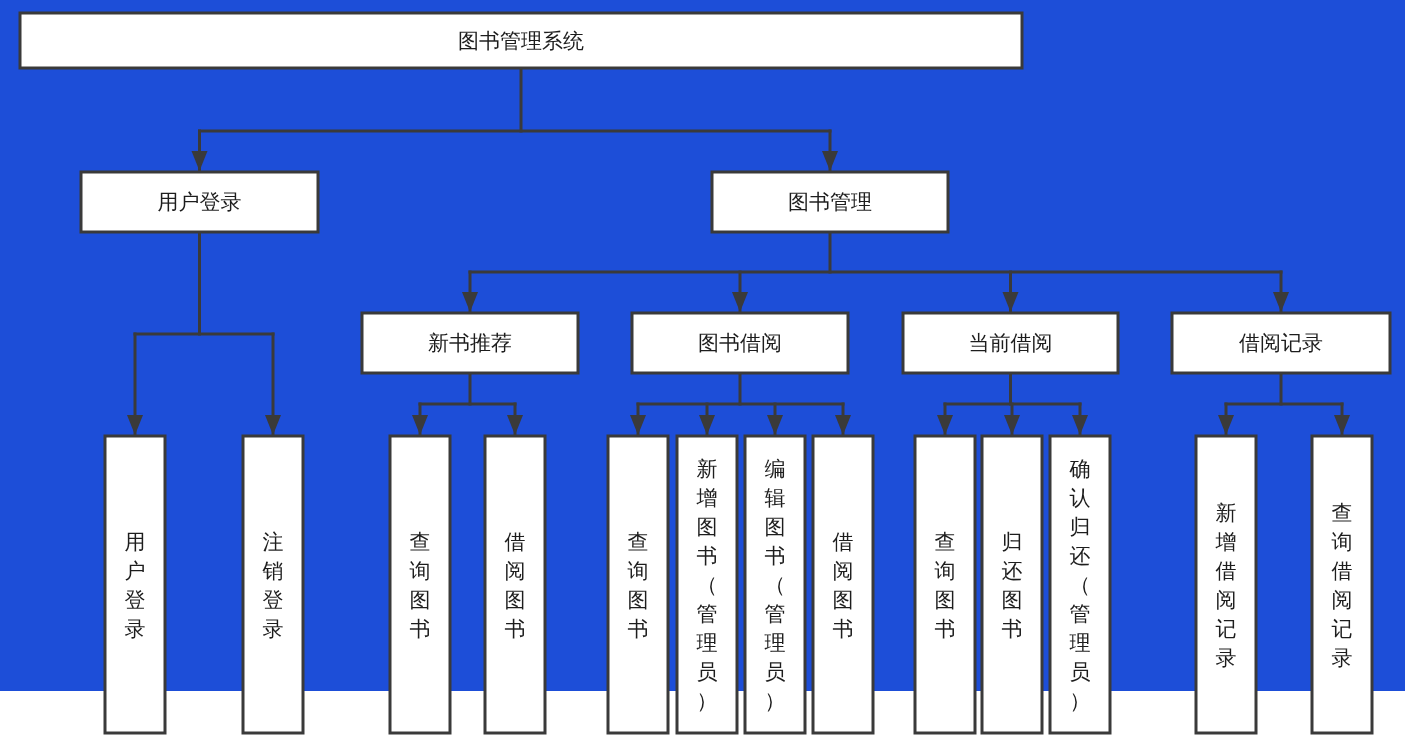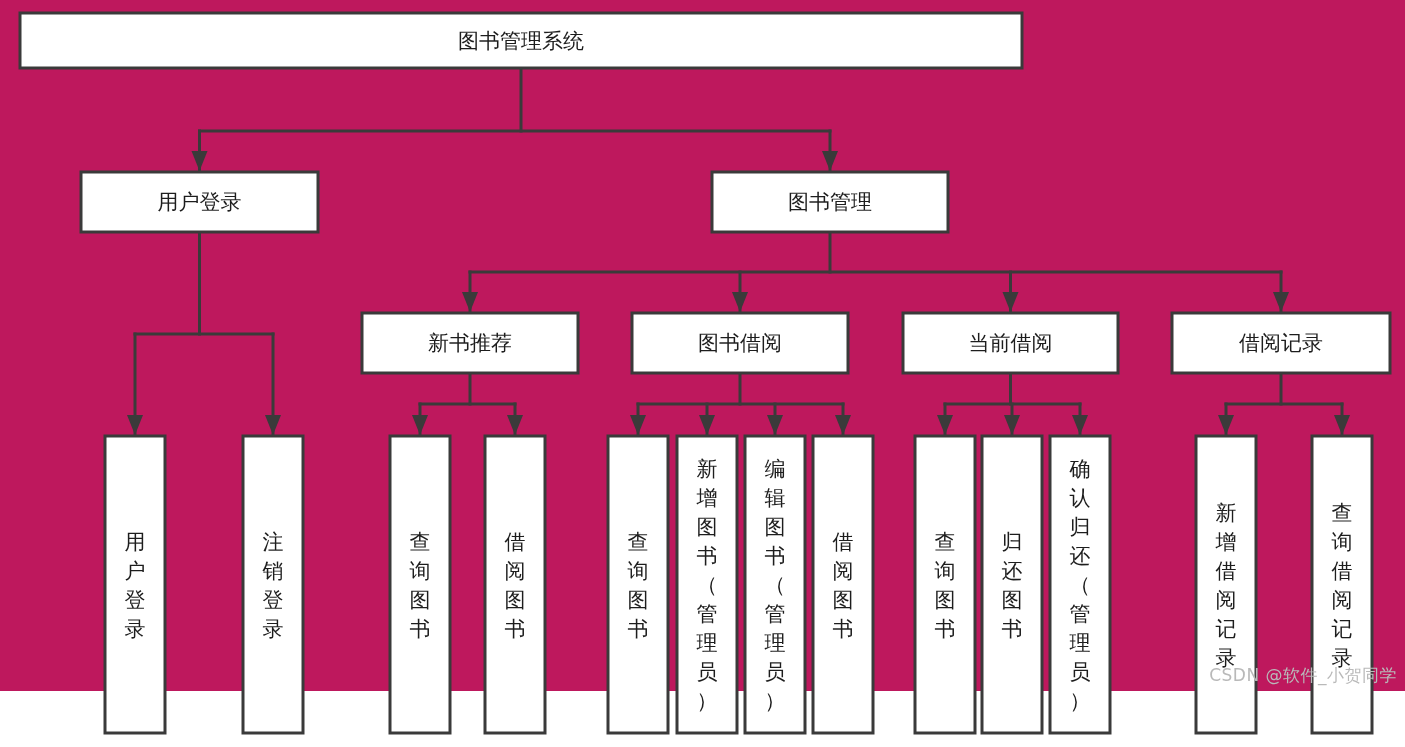--- a/index.html
+++ b/index.html
@@ -10,21 +10,21 @@
   body {
     width: 1405px;
     height: 747px;
     overflow: hidden;
     font-family: "DejaVu Sans", "Liberation Sans", sans-serif;
   }
   #diagram-root {
     position: relative;
     width: 1405px;
     height: 691px;
-    background: #be185d;
+    background: #1d4ed8;
   }
   svg#tree-svg {
     position: absolute;
     left: 0;
     top: 0;
     width: 1405px;
     height: 747px;
     display: block;
   }
   .node-box {
@@ -202,14 +202,13 @@
         <g>
           <rect x="1196" y="436" width="60" height="297" class="node-box"></rect>
           <text x="1226" y="519.5" class="node-label-v"><tspan x="1226" dy="0">新</tspan><tspan x="1226" dy="29">增</tspan><tspan x="1226" dy="29">借</tspan><tspan x="1226" dy="29">阅</tspan><tspan x="1226" dy="29">记</tspan><tspan x="1226" dy="29">录</tspan></text>
         </g>
         <g>
           <rect x="1312" y="436" width="60" height="297" class="node-box"></rect>
           <text x="1342" y="519.5" class="node-label-v"><tspan x="1342" dy="0">查</tspan><tspan x="1342" dy="29">询</tspan><tspan x="1342" dy="29">借</tspan><tspan x="1342" dy="29">阅</tspan><tspan x="1342" dy="29">记</tspan><tspan x="1342" dy="29">录</tspan></text>
         </g>
       </g>
   </svg>
-  <div class="watermark-text">CSDN @软件_小贺同学</div>
 </div>
 
 </body></html>

